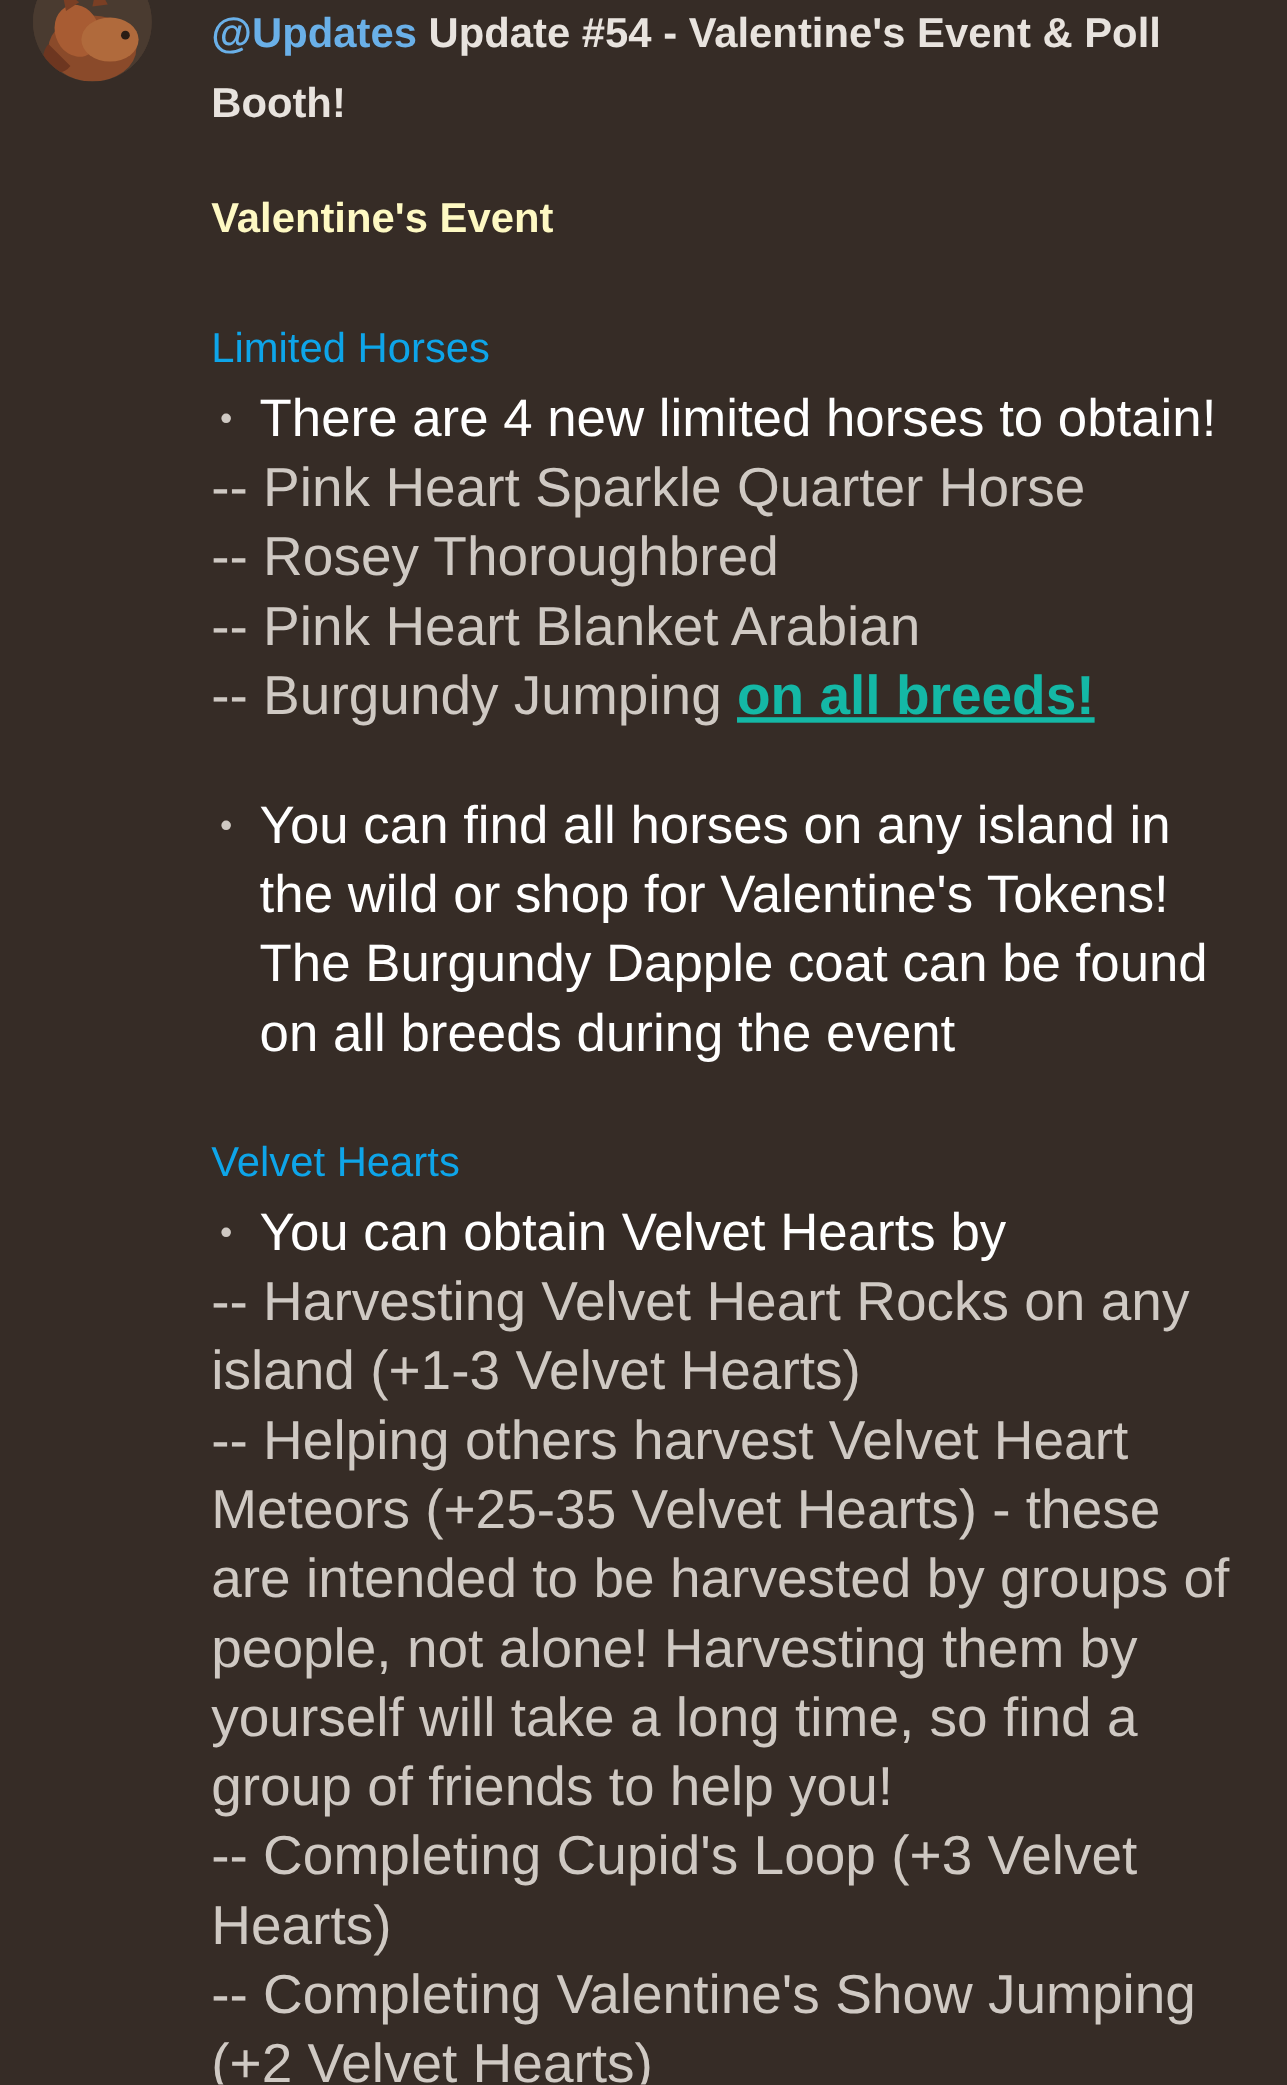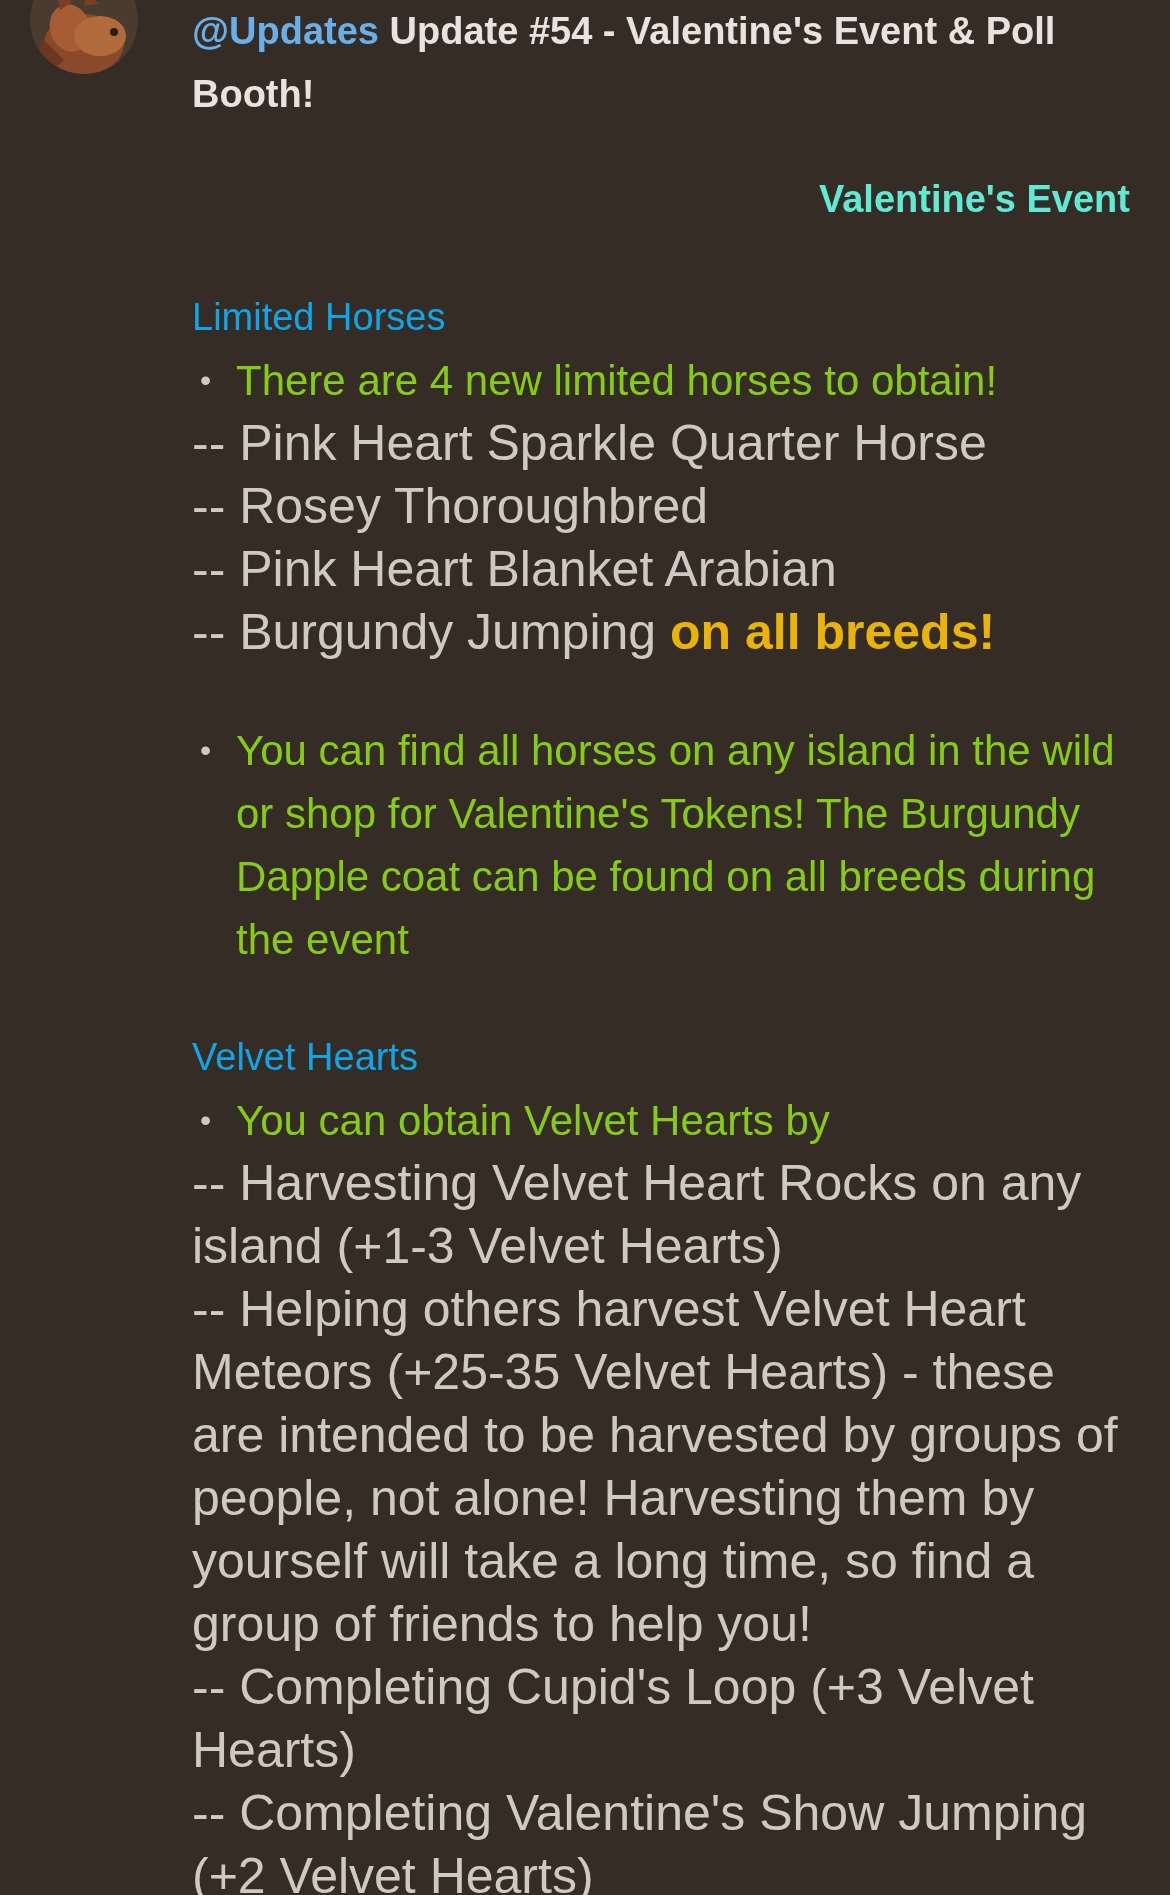--- a/index.html
+++ b/index.html
@@ -52,37 +52,36 @@
 
   .mention {
     color: #6ab0e8;
     font-weight: 700;
   }
 
   .section-title {
     font-size: 38px;
     line-height: 63px;
     font-weight: 700;
-    color: #5eead4;
-    text-align: right;
+    color: #fef9c3;
   }
 
   .plain {
     font-size: 38px;
     line-height: 63px;
     color: #0ea5e9;
   }
 
-  .bold-inline { font-weight: 700; color: #eab308; }
+  .bold-inline { font-weight: 700; color: #14b8a6; text-decoration: underline; }
   .bullet {
     position: relative;
     padding-left: 44px;
-    font-size: 42px;
+    font-size: 48px;
     line-height: 63px;
-    color: #84cc16;
+    color: #ffffff;
   }
   .bullet::before {
     content: "•";
     position: absolute;
     left: 8px;
     top: 0;
     font-size: 32px;
     line-height: 63px;
     color: #cfc9c3;
   }

